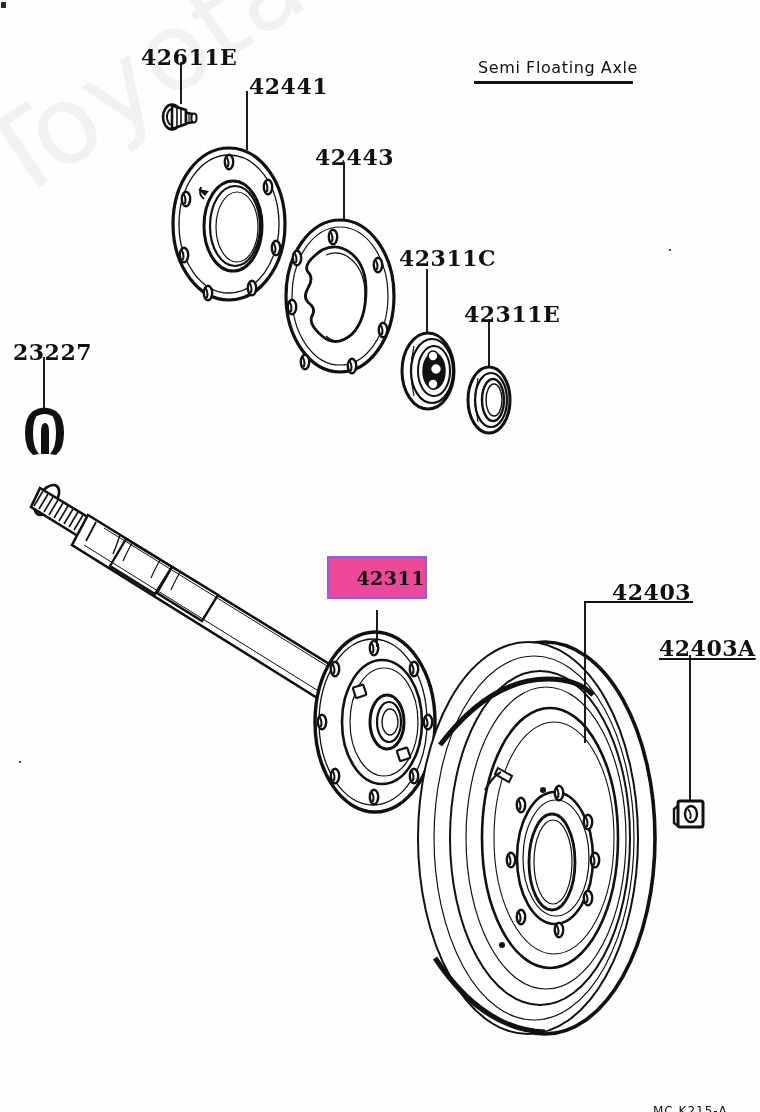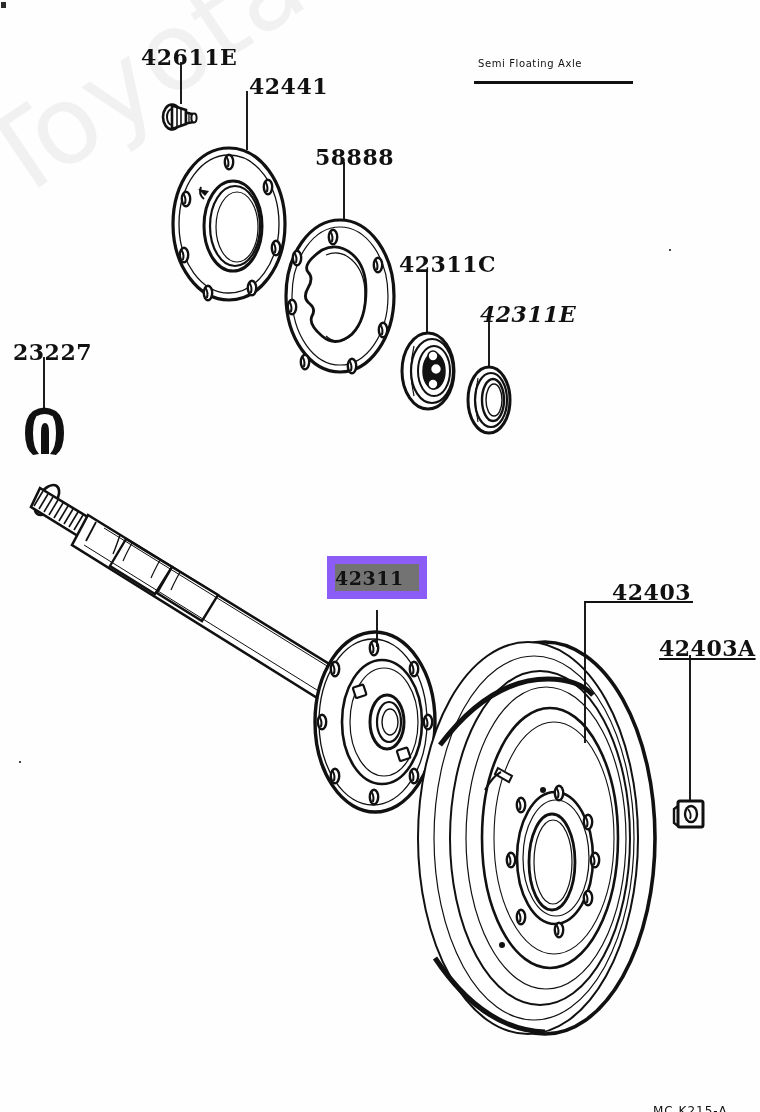--- a/index.html
+++ b/index.html
@@ -35,21 +35,21 @@
     font-weight:700;
     font-size:22px;
     letter-spacing:0.5px;
     color:#111;
     white-space:nowrap;
     z-index:6;
   }
   .title{
     position:absolute;
     font-family:"DejaVu Sans", sans-serif;
-    font-size:10px;
+    font-size:16px;
     color:#111;
     letter-spacing:0.6px;
     white-space:nowrap;
     z-index:6;
   }
   .title-rule{
     position:absolute;
     height:3px;background:#111;z-index:6;
   }
   .footer{
@@ -59,24 +59,24 @@
     letter-spacing:1px;
     color:#111;
     white-space:nowrap;
     z-index:6;
     margin-top:40px;
   }
   
   .hl-box{
     position:absolute;
     box-sizing:border-box;
-    background:#737373;
-    border:8px solid #8b5cf6;
+    background:#ec4899;
+    border:2px solid #8b5cf6;
     z-index:7;
-    display:flex;align-items:center;justify-content:flex-start;
+    display:flex;align-items:center;justify-content:flex-end;
   }
   .hl-box span{
     font-family:"DejaVu Serif", serif;
     font-weight:700;font-size:19px;color:#111;letter-spacing:0.5px;
   }
   .corner-mark{
     position:absolute;left:1px;top:2px;width:5px;height:6px;background:#2a2a2a;z-index:8;
   }
   .dot{position:absolute;width:2px;height:2px;background:#444;z-index:5;}
   svg.art{position:absolute;left:0;top:0;width:760px;height:1112px;z-index:4;}
@@ -309,23 +309,23 @@
 
       <polyline points="585,743 585,602 693,602"></polyline>
     </g>
   </svg>
 
   <div class="title" style="left:478px;top:58px;">Semi Floating Axle</div>
   <div class="title-rule" style="left:474px;top:81px;width:159px;"></div>
 
   <div class="lbl" style="left:141px;top:44px;">42611E</div>
   <div class="lbl" style="left:229px;top:73px;margin-left:20px;">42441</div>
-  <div class="lbl" style="left:315px;top:144px;">58888</div>
-  <div class="lbl" style="left:399px;top:251px;text-align:right;">42311C</div>
-  <div class="lbl" style="left:480px;top:301px;font-style:italic;">42311E</div>
+  <div class="lbl" style="left:315px;top:144px;">42443</div>
+  <div class="lbl" style="left:399px;top:245px;text-align:right;">42311C</div>
+  <div class="lbl" style="left:464px;top:301px;">42311E</div>
   <div class="lbl" style="left:13px;top:339px;">23227</div>
   <div class="lbl" style="left:612px;top:579px;">42403</div>
   <div class="lbl" style="left:659px;top:635px;text-decoration:underline;">42403A</div>
 
   <div class="hl-box" style="left:327px;top:556px;width:100px;height:43px;">
     <span>42311</span>
   </div>
 
   <div class="footer" style="left:653px;top:1064px;">MC K215-A</div>
 

